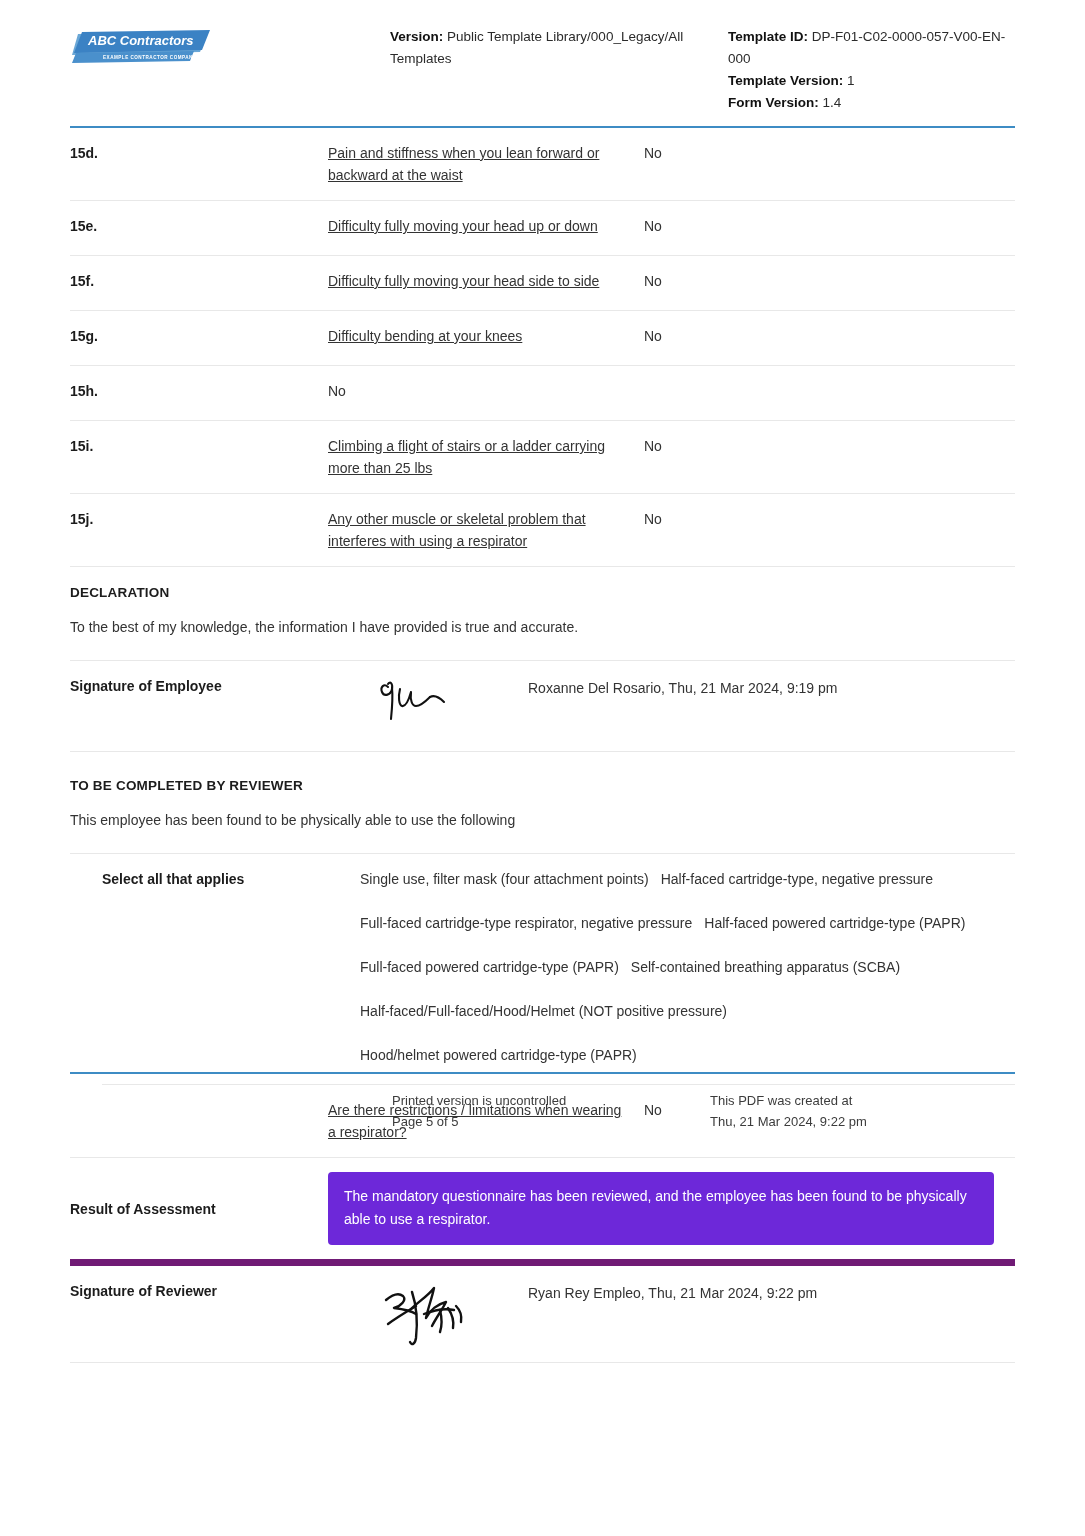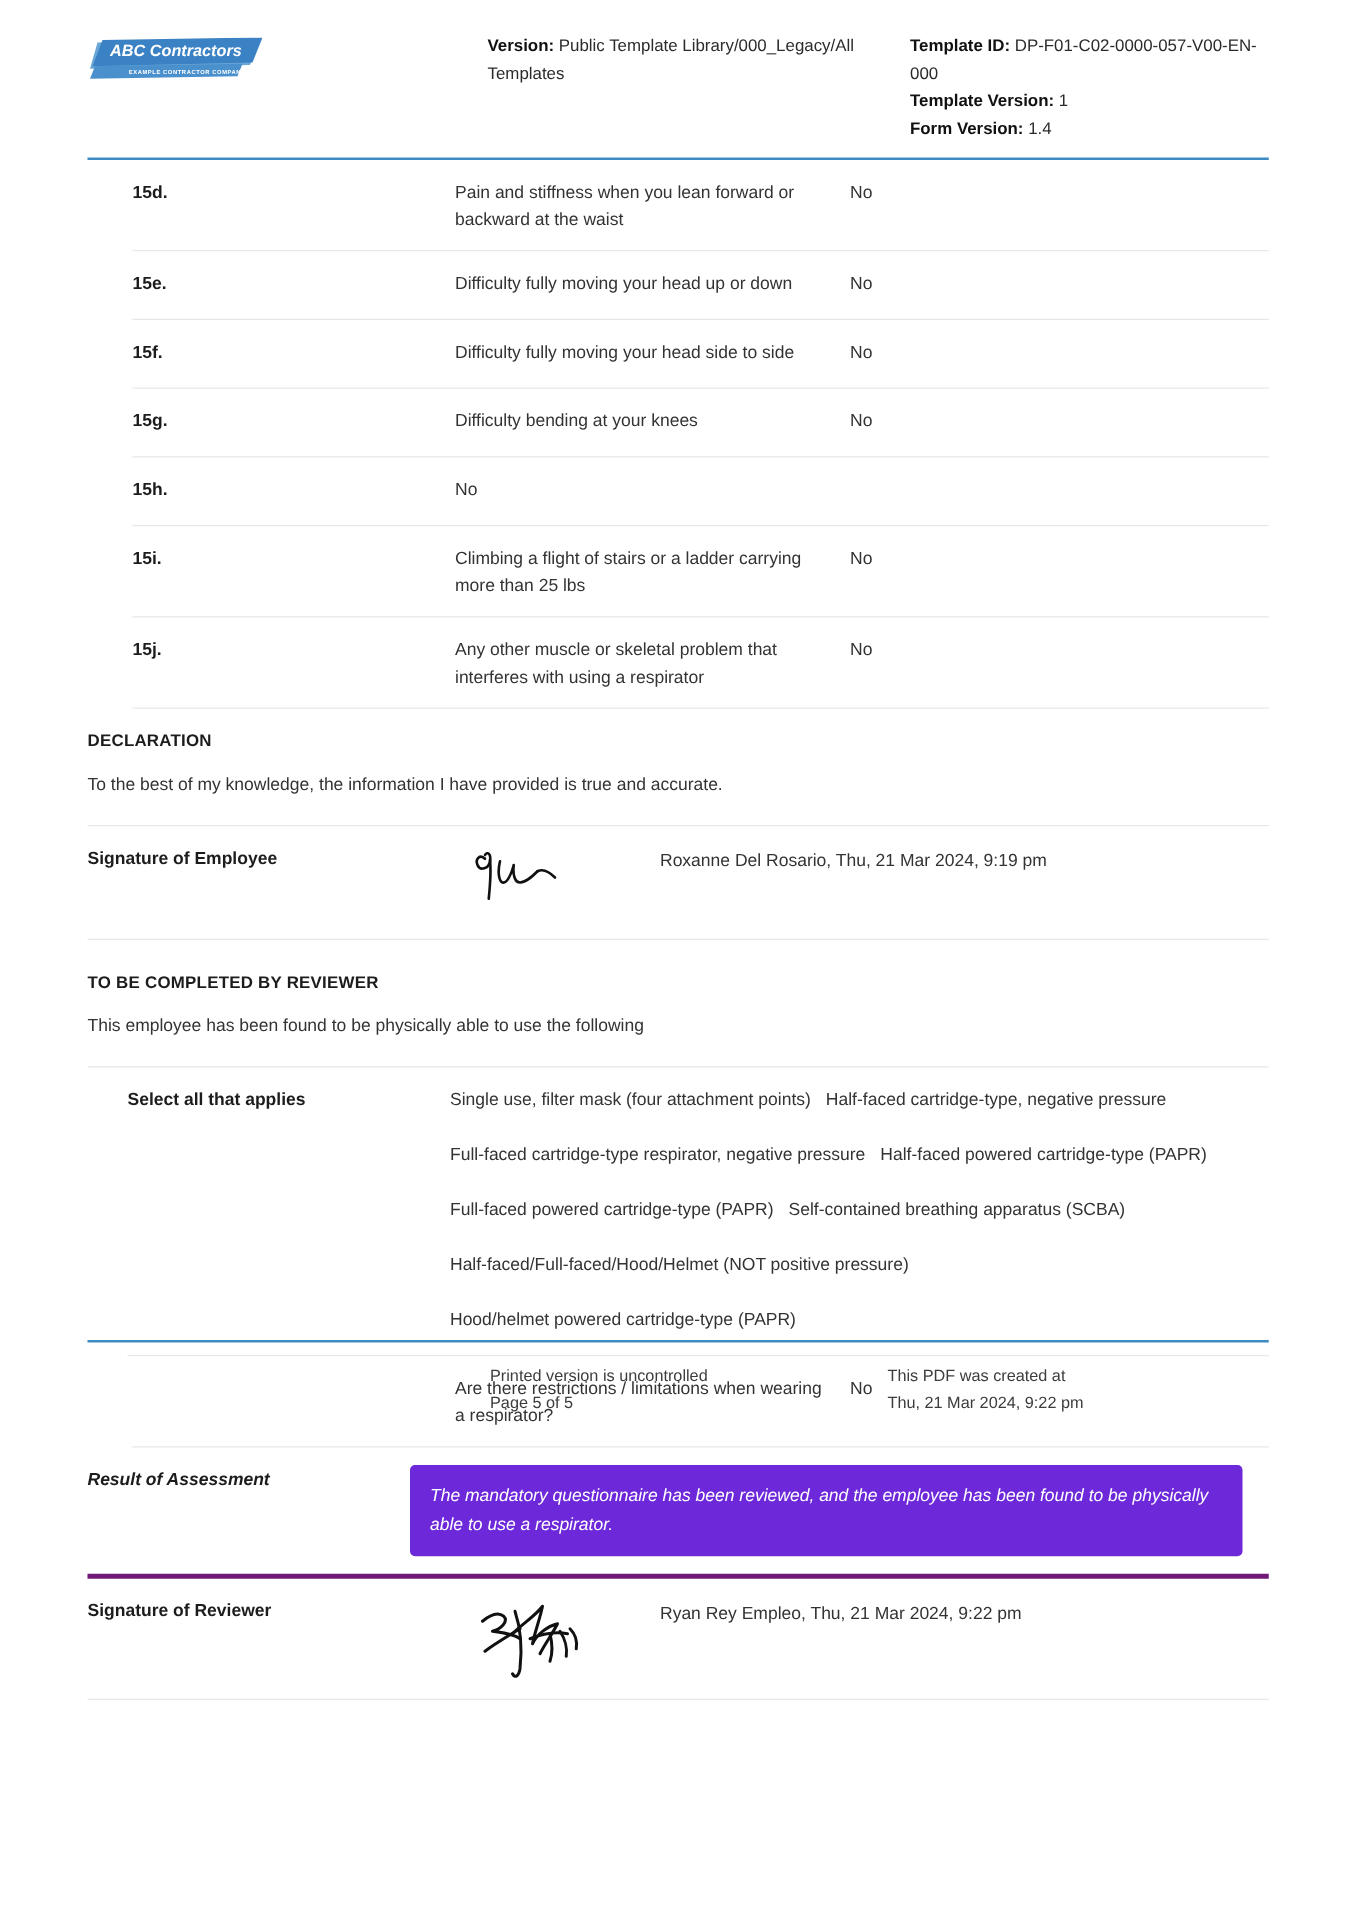--- a/index.html
+++ b/index.html
@@ -73,41 +73,41 @@
     padding: 0 70px;
     box-sizing: border-box;
   }
 
   .row {
     display: flex;
     align-items: flex-start;
     border-bottom: 1px solid #e8e8e8;
     padding: 14px 0 14px 0;
     min-height: 26px;
-    margin-left: 36px;
   }
 
   .col-label {
     width: 258px;
     flex: 0 0 258px;
     font-size: 14px;
     line-height: 22px;
     font-weight: bold;
     color: #1c1c1c;
   }
   .col-label.plain { font-weight: normal; }
 
   .col-question {
     width: 316px;
     flex: 0 0 316px;
     font-size: 14px;
     line-height: 22px;
     color: #333;
     padding-right: 18px;
     box-sizing: border-box;
+    text-decoration: underline;
   }
   .col-answer {
     flex: 1;
     font-size: 14px;
     line-height: 22px;
     color: #333;
   }
 
   
   .section-head {
@@ -173,24 +173,23 @@
     line-height: 22px;
     color: #333;
     padding: 0 0 22px 0;
   }
   .option-line:last-child { padding-bottom: 0; }
   .option-line span + span { margin-left: 12px; }
 
   
   .result-row {
     display: flex;
-    align-items: flex-start;
+    align-items: center;
     padding: 14px 0 14px 0;
-    border-bottom: 4px solid #701a75;
-    font-style: italic;
+    border-bottom: 7px solid #701a75;
   }
   .banner {
     flex: 1;
     background: #6d28d9;
     color: #ffffff;
     border-radius: 4px;
     font-size: 14px;
     line-height: 23px;
     padding: 13px 16px 14px 16px;
     box-sizing: border-box;

